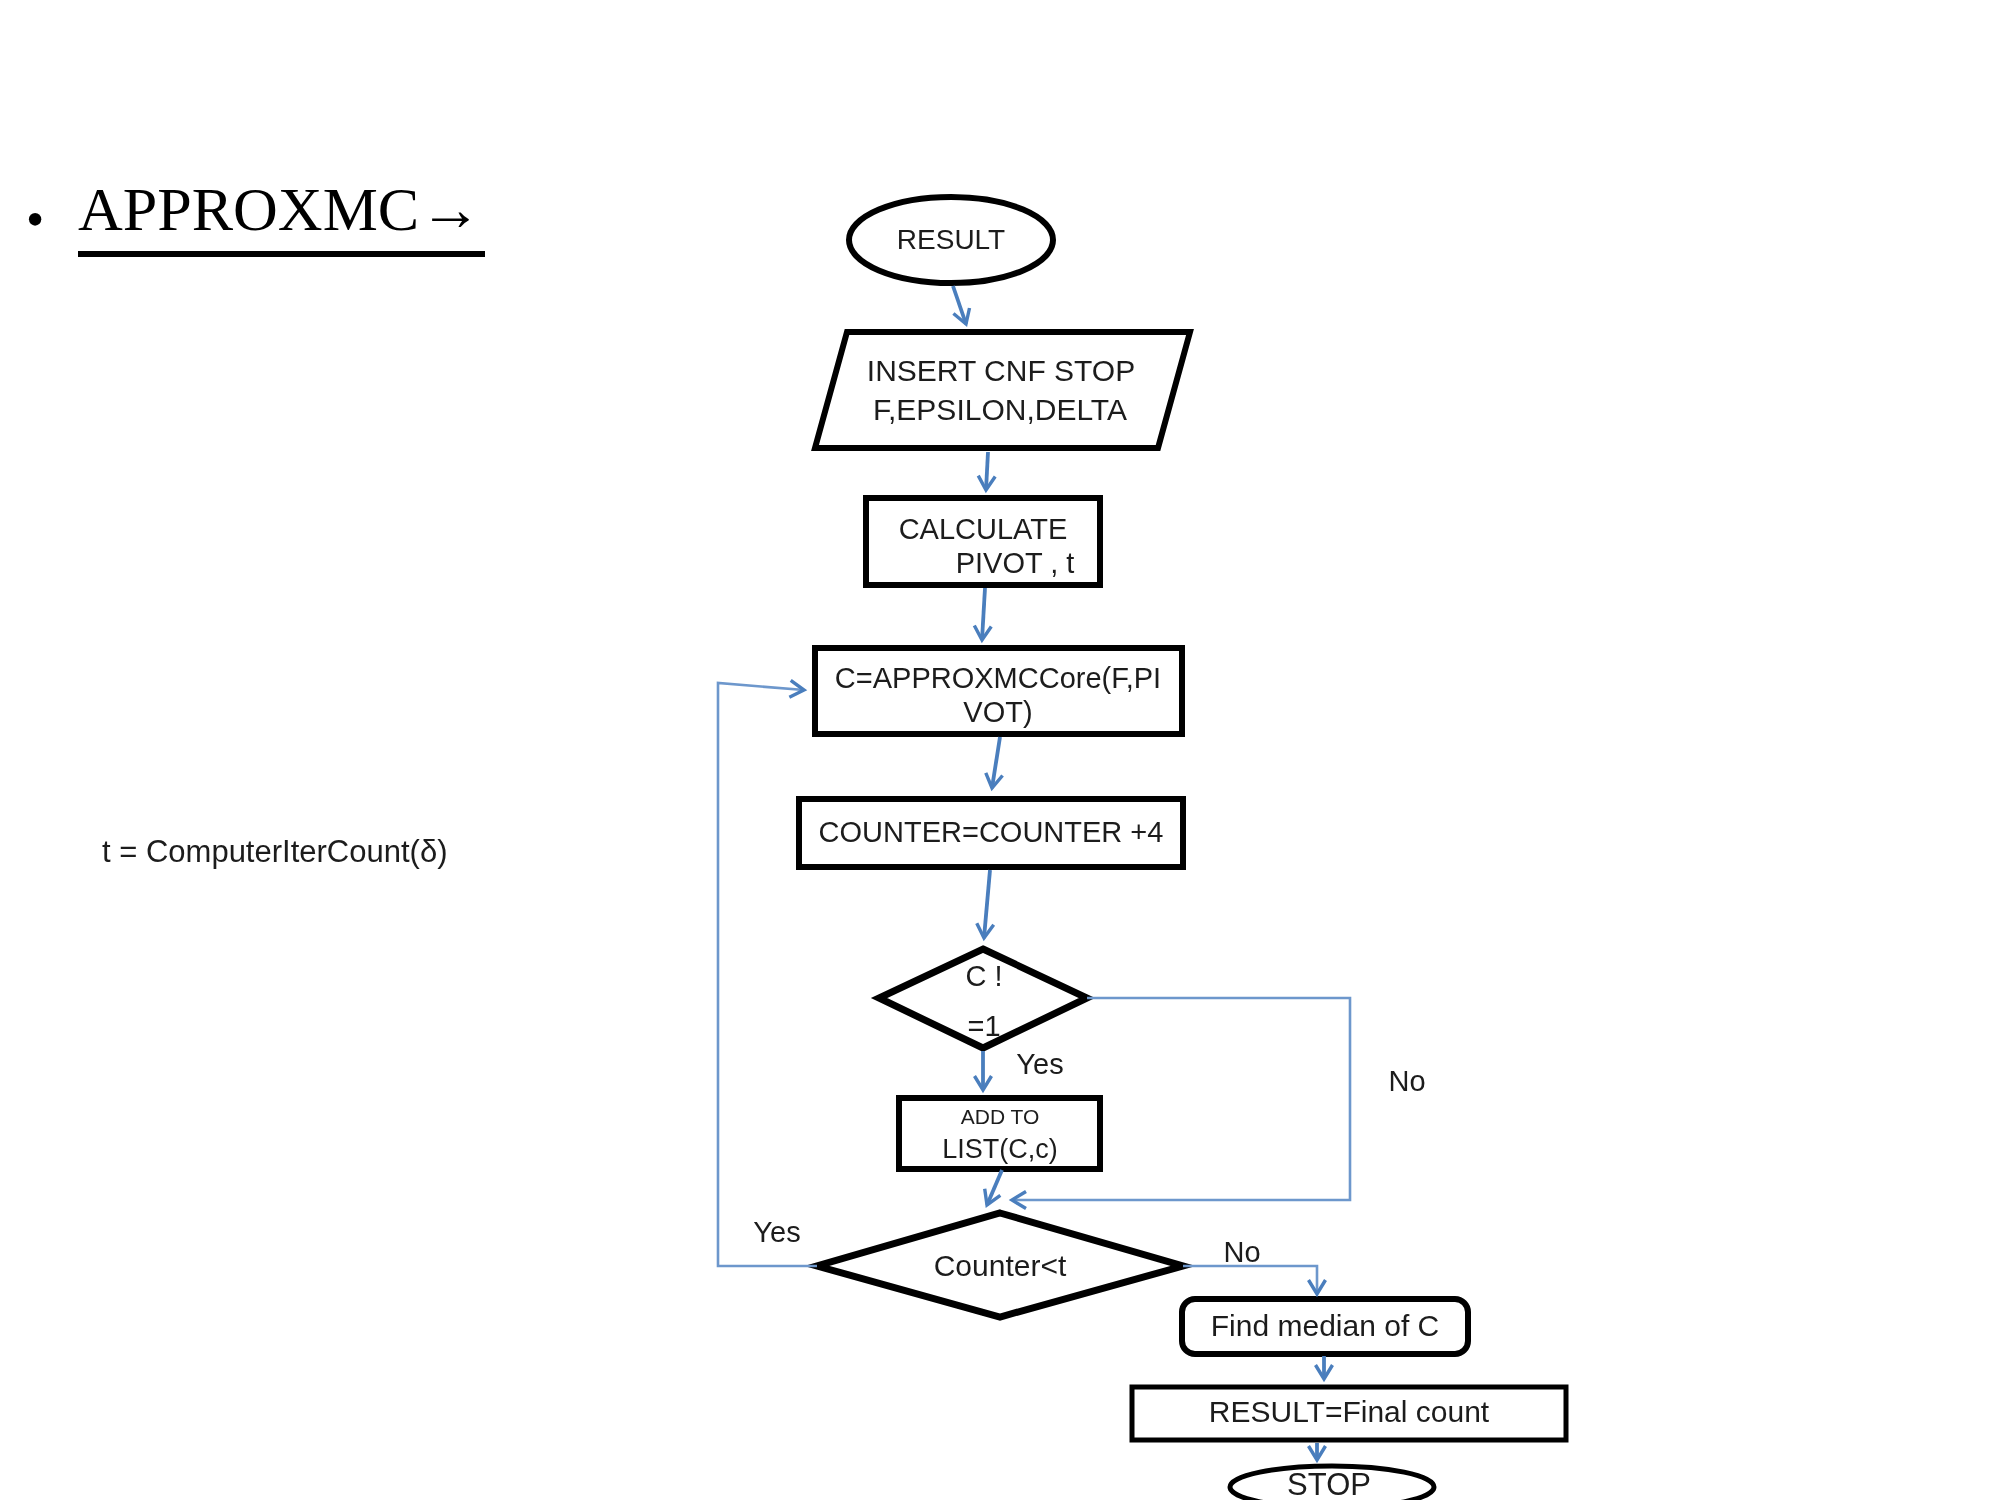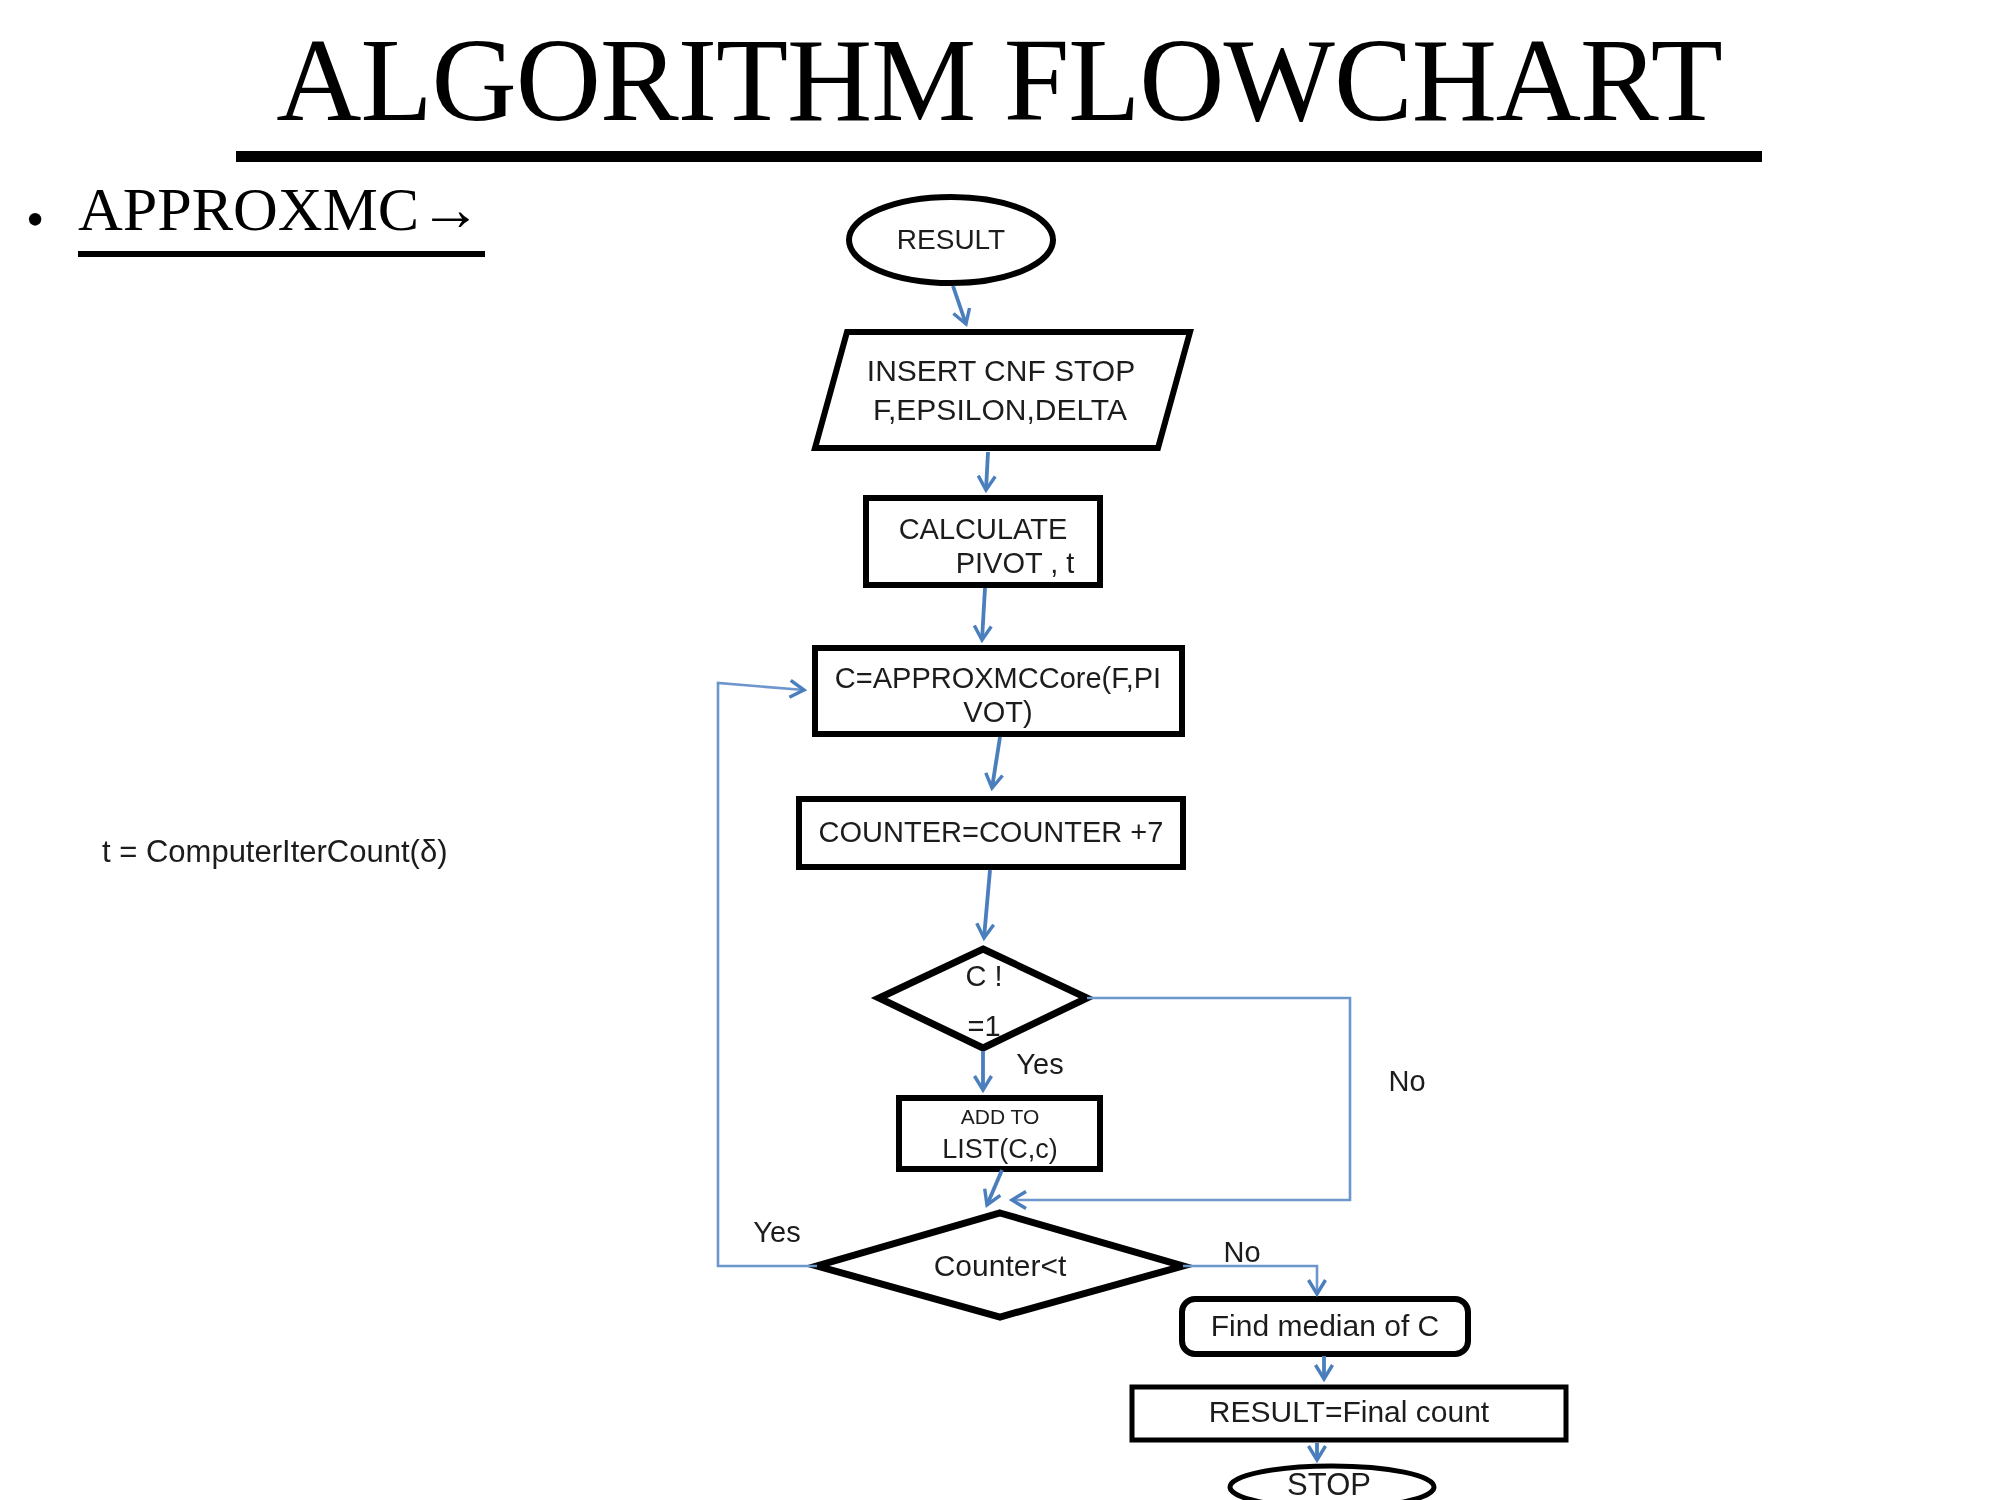--- a/index.html
+++ b/index.html
@@ -30,21 +30,20 @@
     font-size:62px; color:#000; border-bottom:6px solid #000; padding:0 4px 6px 0;
   }
   .heading .arrow { font-weight:bold; }
   .note { position:absolute; font-size:31px; color:var(--txt); white-space:nowrap;margin-top:45px; }
 </style>
 </head>
 <body>
 
 <div id="canvas" style="--c1: #4a7ebd; --c2: #6d97cc; --ink: #000000; --txt: #1c1c1c; --bg: #ffffff;">
 
-  <div class="title">ALGORITHM FLOWCHART</div>
   <div class="bullet">•</div>
   <div class="heading"><span>APPROXMC</span><span class="arrow">→</span></div>
 
   <div class="note" style="left:102px; top:789px;">t = ComputerIterCount(δ)</div>
 
   <svg class="layer" width="2000" height="1500" viewBox="0 0 2000 1500">
     <defs>
       <marker id="ah" viewBox="0 0 24 24" refX="19" refY="12" markerWidth="24" markerHeight="24" orient="auto" markerUnits="userSpaceOnUse">
         <path class="ahead" d="M5,3.5 L19,12 L5,20.5"></path>
       </marker>
@@ -77,21 +76,21 @@
     <path class="link" d="M1183,1266 L1317,1266 L1317,1294" marker-end="url(#ah)"></path>
   </svg>
 
   <div class="t" style="left:951px; top:240px; font-size:28px;">RESULT</div>
   <div class="t" style="left:1001px; top:371px; font-size:30px;">INSERT CNF STOP</div>
   <div class="t" style="left:1000px; top:410px; font-size:30px;">F,EPSILON,DELTA</div>
   <div class="t" style="left:983px; top:529px; font-size:29px;text-align:center;">CALCULATE</div>
   <div class="t" style="left:983px; top:563px; font-size:29px;margin-left:32px;">PIVOT , t</div>
   <div class="t" style="left:998px; top:678px; font-size:29px;">C=APPROXMCCore(F,PI</div>
   <div class="t" style="left:998px; top:712px; font-size:29px;">VOT)</div>
-  <div class="t" style="left:991px; top:832px; font-size:29px;">COUNTER=COUNTER +7</div>
+  <div class="t" style="left:991px; top:832px; font-size:29px;">COUNTER=COUNTER +4</div>
   <div class="t" style="left:984px; top:976px; font-size:29px;">C !</div>
   <div class="t" style="left:984px; top:1026px; font-size:29px;">=1</div>
   <div class="t" style="left:1000px; top:1116px; font-size:21px;">ADD TO</div>
   <div class="t" style="left:1000px; top:1149px; font-size:27px;">LIST(C,c)</div>
   <div class="t" style="left:1000px; top:1266px; font-size:30px;">Counter&lt;t</div>
   <div class="t" style="left:1325px; top:1326px; font-size:30px;">Find median of C</div>
   <div class="t" style="left:1349px; top:1412px; font-size:30px;">RESULT=Final count</div>
   <div class="t" style="left:1329px; top:1484px; font-size:31px;">STOP</div>
 
   <div class="t" style="left:1040px; top:1064px; font-size:29px;">Yes</div>

